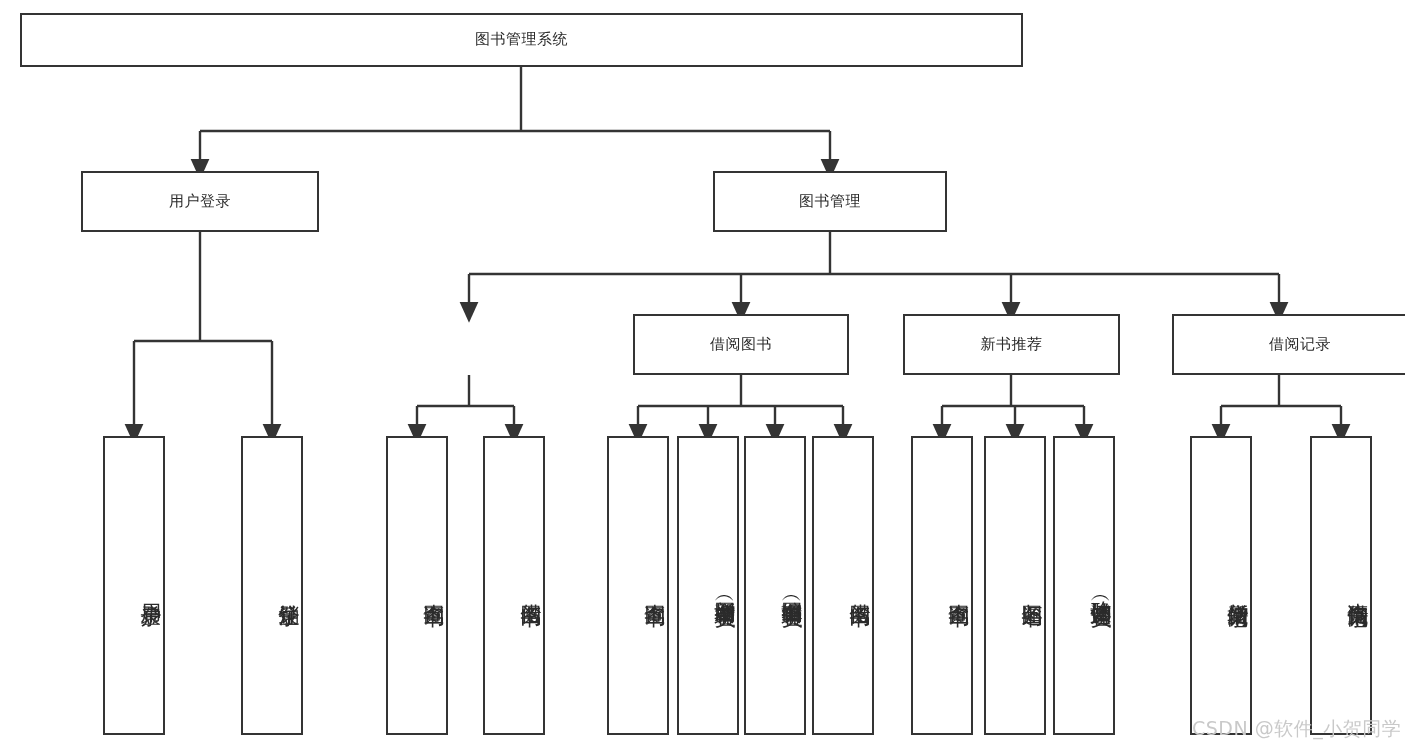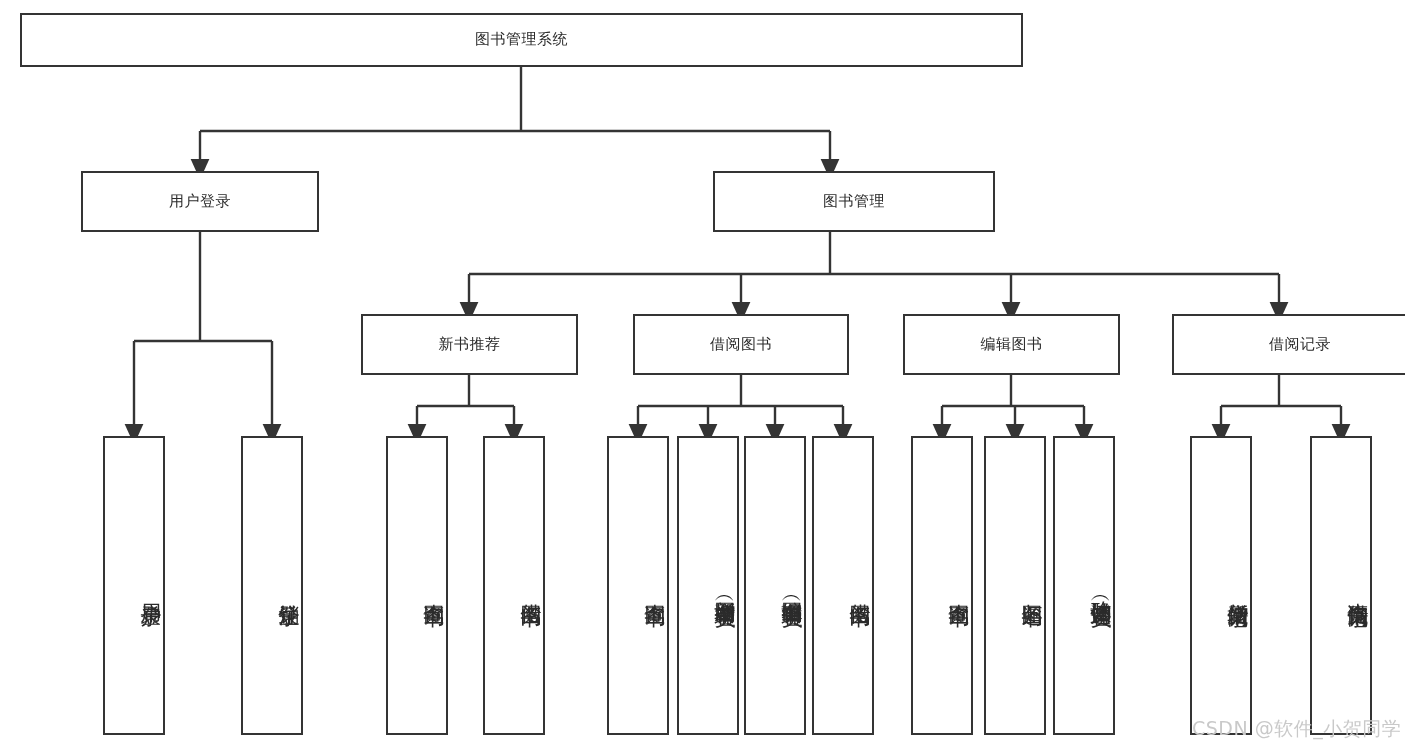--- a/index.html
+++ b/index.html
@@ -119,32 +119,29 @@
     </g>
   </svg>
 
   <div class="node horiz" style="left:20px; top:13px; width:1003px; height:54px;">
     <span>图书管理系统</span>
   </div>
 
   <div class="node horiz" style="left:81px; top:171px; width:238px; height:61px;">
     <span>用户登录</span>
   </div>
-  <div class="node horiz" style="left:713px; top:171px; width:282px; height:61px;">
+  <div class="node horiz" style="left:713px; top:171px; width:234px; height:61px;">
     <span>图书管理</span>
   </div>
 
-  <div class="node horiz" style="left:361px; top:314px; width:217px; height:61px;">
-    <span>新书推荐</span>
-  </div>
   <div class="node horiz" style="left:633px; top:314px; width:216px; height:61px;">
     <span>借阅图书</span>
   </div>
   <div class="node horiz" style="left:903px; top:314px; width:217px; height:61px;">
-    <span>编辑图书</span>
+    <span>新书推荐</span>
   </div>
   <div class="node horiz" style="left:1172px; top:314px; width:256px; height:61px;">
     <span>借阅记录</span>
   </div>
 
   <div class="node vert" style="left:103px; top:436px; width:62px; height:299px;">
     <span class="vtext">用户登录</span>
   </div>
   <div class="node vert" style="left:241px; top:436px; width:62px; height:299px;">
     <span class="vtext">注销登录</span>

